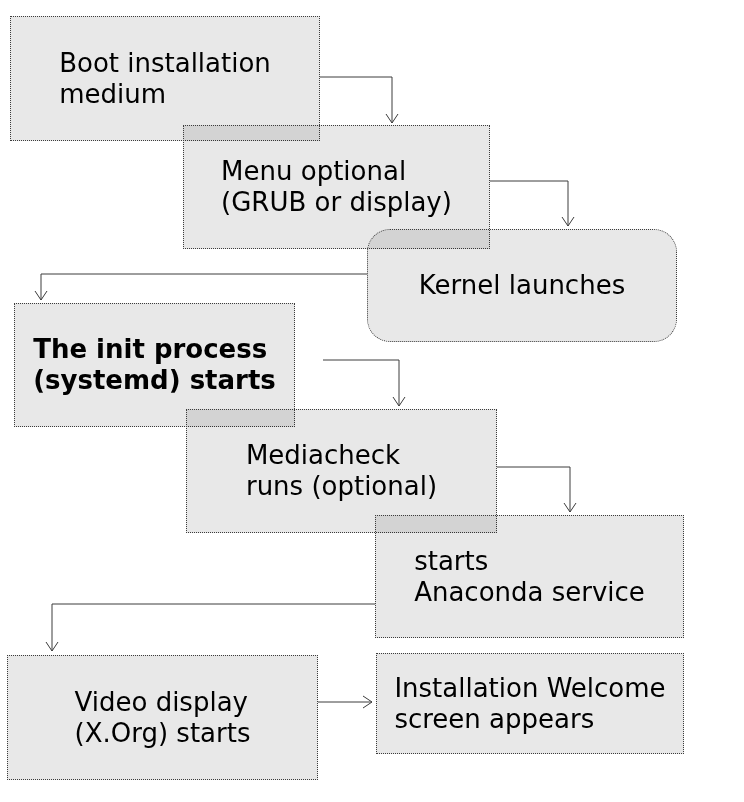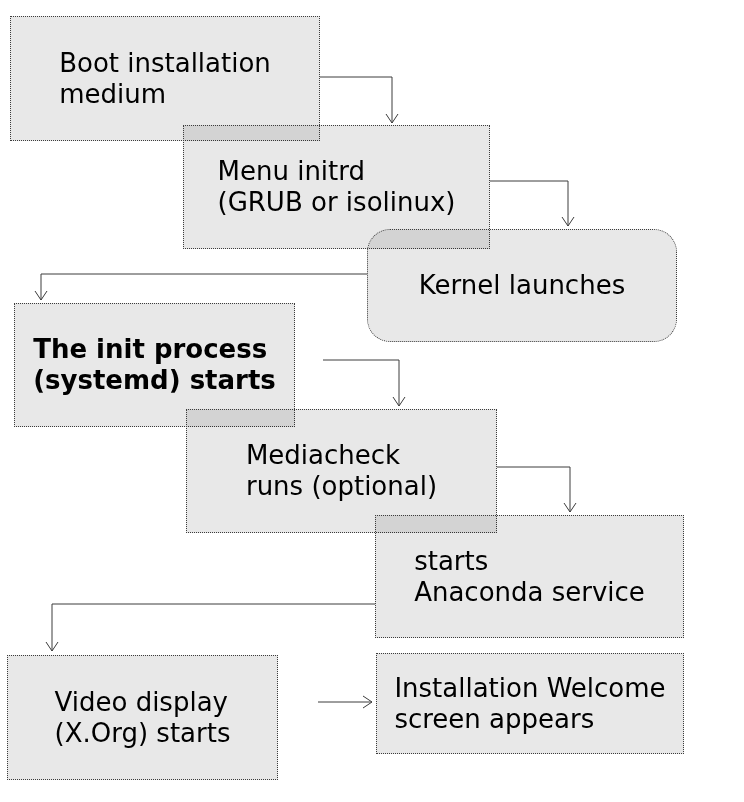--- a/index.html
+++ b/index.html
@@ -67,22 +67,22 @@
 
   <div class="node" style="left:10px; top:16px; width:310px; height:125px;">
     <div class="label">
       <div>Boot installation</div>
       <div>medium</div>
     </div>
   </div>
 
   <div class="node" style="left:183px; top:125px; width:307px; height:124px;">
     <div class="label">
-      <div>Menu initrd</div>
-      <div>(GRUB or isolinux)</div>
+      <div>Menu optional</div>
+      <div>(GRUB or display)</div>
     </div>
   </div>
 
   <div class="node" style="left:367px; top:229px; width:310px; height:113px;border-radius:23px;">
     <div class="label">
       <div>Kernel launches</div>
     </div>
   </div>
 
   <div class="node" style="left:14px; top:303px; width:281px; height:124px;font-weight:bold;">
@@ -99,21 +99,21 @@
     </div>
   </div>
 
   <div class="node" style="left:375px; top:515px; width:309px; height:123px;">
     <div class="label">
       <div>starts</div>
       <div>Anaconda service</div>
     </div>
   </div>
 
-  <div class="node" style="left:7px; top:655px; width:271px; height:125px;">
+  <div class="node" style="left:7px; top:655px; width:311px; height:125px;">
     <div class="label">
       <div>Video display</div>
       <div>(X.Org) starts</div>
     </div>
   </div>
 
   <div class="node" style="left:376px; top:653px; width:308px; height:101px;">
     <div class="label">
       <div>Installation Welcome</div>
       <div>screen appears</div>

